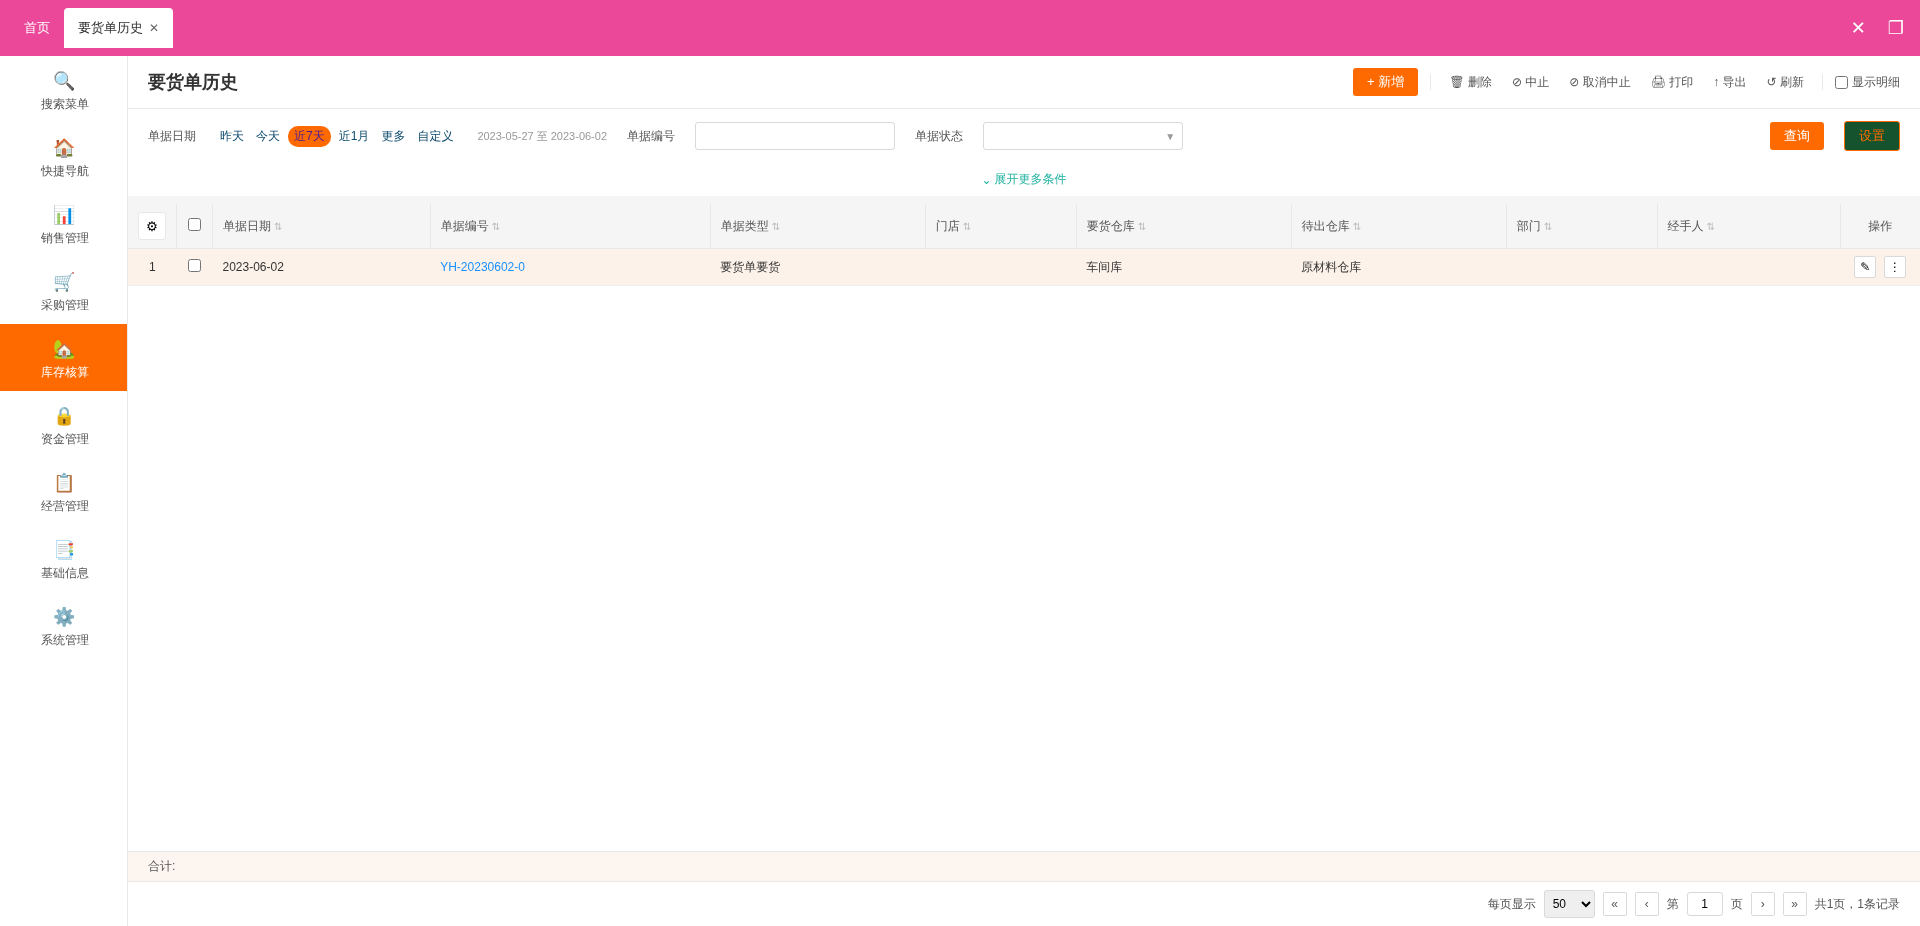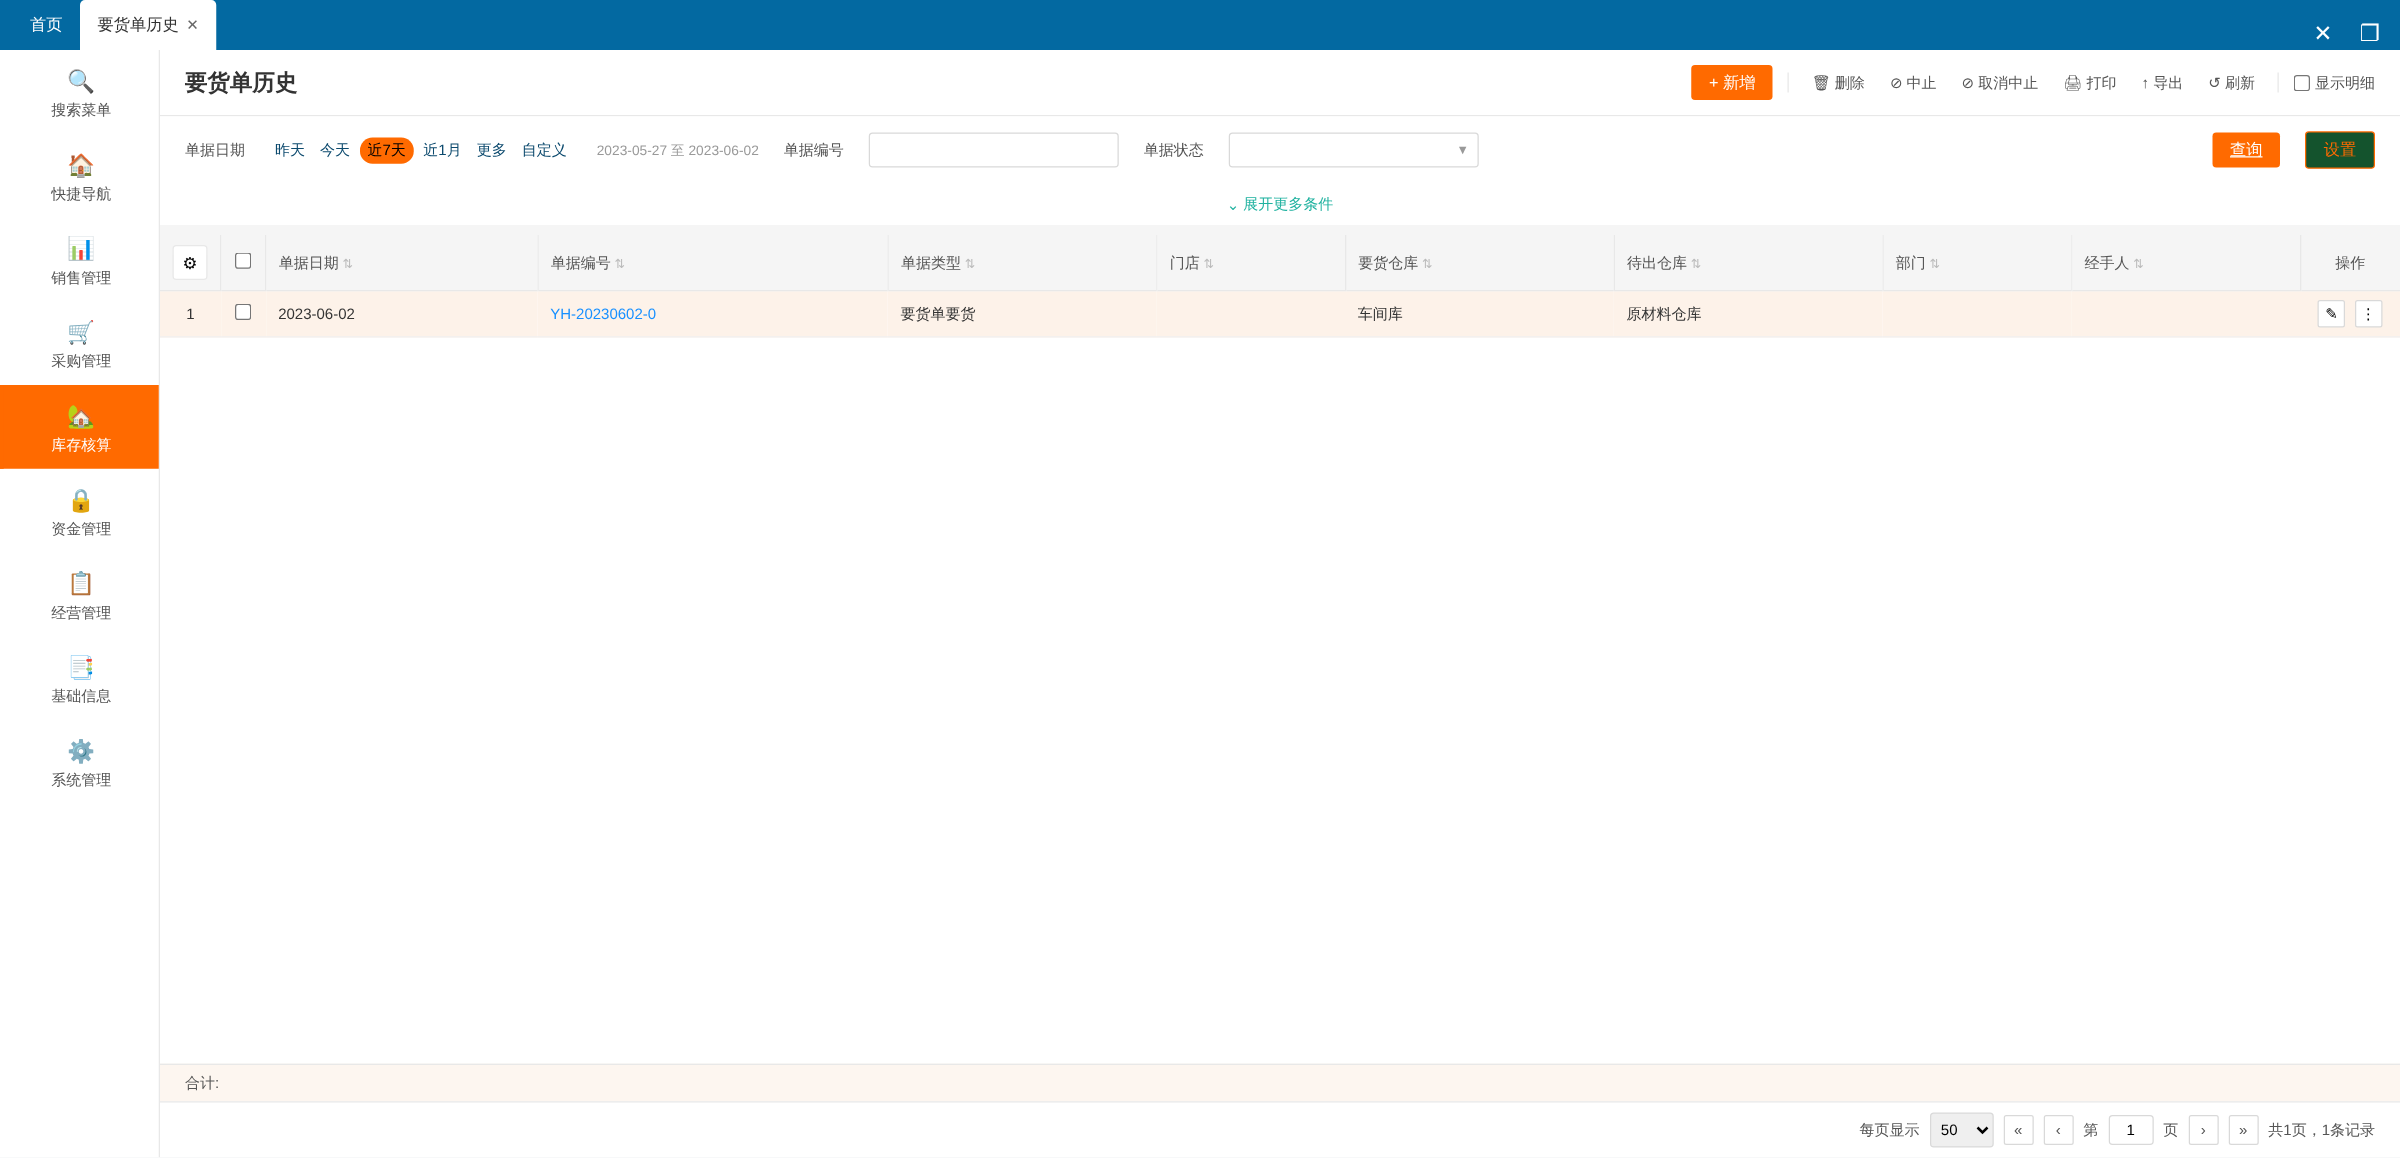--- a/index.html
+++ b/index.html
@@ -1,19 +1,19 @@
 <!DOCTYPE html>
 <html><head>
   <meta charset="utf-8">
   <style>
     * { margin: 0; padding: 0; box-sizing: border-box; }
     body { font-family: 'Microsoft YaHei', Arial, sans-serif; font-size: 13px; background: #f0f2f5; width: 1920px; height: 926px; overflow: hidden; display: flex; flex-direction: column; }
 
     
-    .top-bar { height: 40px; background: #0369a1; display: flex; align-items: flex-end; padding: 0 10px; flex-shrink: 0; }
+    .top-bar { height: 56px; background: #ec4899; display: flex; align-items: center; padding: 0 10px; flex-shrink: 0; }
     .tab-item { padding: 0 14px; height: 40px; display: flex; align-items: center; color: #fff; font-size: 13px; cursor: pointer; position: relative; }
     .tab-item.home { background: transparent; }
     .tab-item.active { background: #fff; color: #333; border-radius: 4px 4px 0 0; }
     .tab-close { margin-left: 6px; font-size: 12px; cursor: pointer; color: #666; }
     .top-right { margin-left: auto; display: flex; align-items: center; gap: 10px; }
     .top-right-btn { color: #fff; font-size: 18px; cursor: pointer; padding: 2px 6px; }
 
     
     .layout { display: flex; flex: 1; overflow: hidden; }
 
@@ -35,21 +35,21 @@
     .toolbar-btn-outline { background: #14532d; color: #ff6a00; border: 1px solid #ff6a00; border-radius: 3px; padding: 5px 14px; font-size: 13px; cursor: pointer; }
     .display-detail-btn { display: flex; align-items: center; gap: 4px; color: #555; font-size: 12px; cursor: pointer; }
     .display-detail-btn input[type=checkbox] { margin: 0; }
 
     
     .filter-area { background: #fff; padding: 12px 20px 0; flex-shrink: 0; }
     .filter-row { display: flex; align-items: center; gap: 20px; flex-wrap: wrap; padding-bottom: 12px; }
     .filter-label { color: #555; font-size: 12px; white-space: nowrap; }
     .date-quick-btns { display: flex; align-items: center; gap: 4px; }
     .date-quick-btn { font-size: 12px; color: #0c4a6e; cursor: pointer; padding: 2px 4px; }
-    .date-quick-btn.active { background: #ff6a00; color: #000000; border-radius: 10px; padding: 2px 6px; }
+    .date-quick-btn.active { background: #ff6a00; color: #4c1d95; border-radius: 10px; padding: 2px 6px; }
     .date-range-text { font-size: 11px; color: #999; }
     .filter-input { border: 1px solid #d9d9d9; border-radius: 3px; padding: 4px 8px; font-size: 12px; width: 200px; height: 28px; outline: none; }
     .filter-select-wrapper { position: relative; display: flex; align-items: center; }
     .filter-select { border: 1px solid #d9d9d9; border-radius: 3px; padding: 4px 24px 4px 8px; font-size: 12px; width: 200px; height: 28px; appearance: none; outline: none; background: #fff; }
     .select-arrow { position: absolute; right: 8px; color: #999; font-size: 10px; pointer-events: none; }
     .expand-more { color: #20b2a0; font-size: 12px; cursor: pointer; display: flex; align-items: center; gap: 3px; padding: 8px 0; justify-content: center; }
 
     
     .table-area { flex: 1; overflow: auto; background: #fff; margin: 8px 0 0; }
     .data-table { width: 100%; border-collapse: collapse; font-size: 12px; }
@@ -172,21 +172,21 @@
         <input class="filter-input" type="text" placeholder="" style="">
 
         <span class="filter-label">单据状态</span>
         <div class="filter-select-wrapper">
           <select class="filter-select">
             <option value=""></option>
           </select>
           <span class="select-arrow">▼</span>
         </div>
 
-        <button class="toolbar-btn-primary" style="margin-left:auto;text-decoration:underline;">查询</button>
+        <button class="toolbar-btn-primary" style="margin-left:auto;">查询</button>
         <button class="toolbar-btn-outline">设置</button>
       </div>
       <div class="expand-more">
         <span>⌄</span>
         <span>展开更多条件</span>
       </div>
     </div>
 
     <div class="table-area">
       <table class="data-table">

